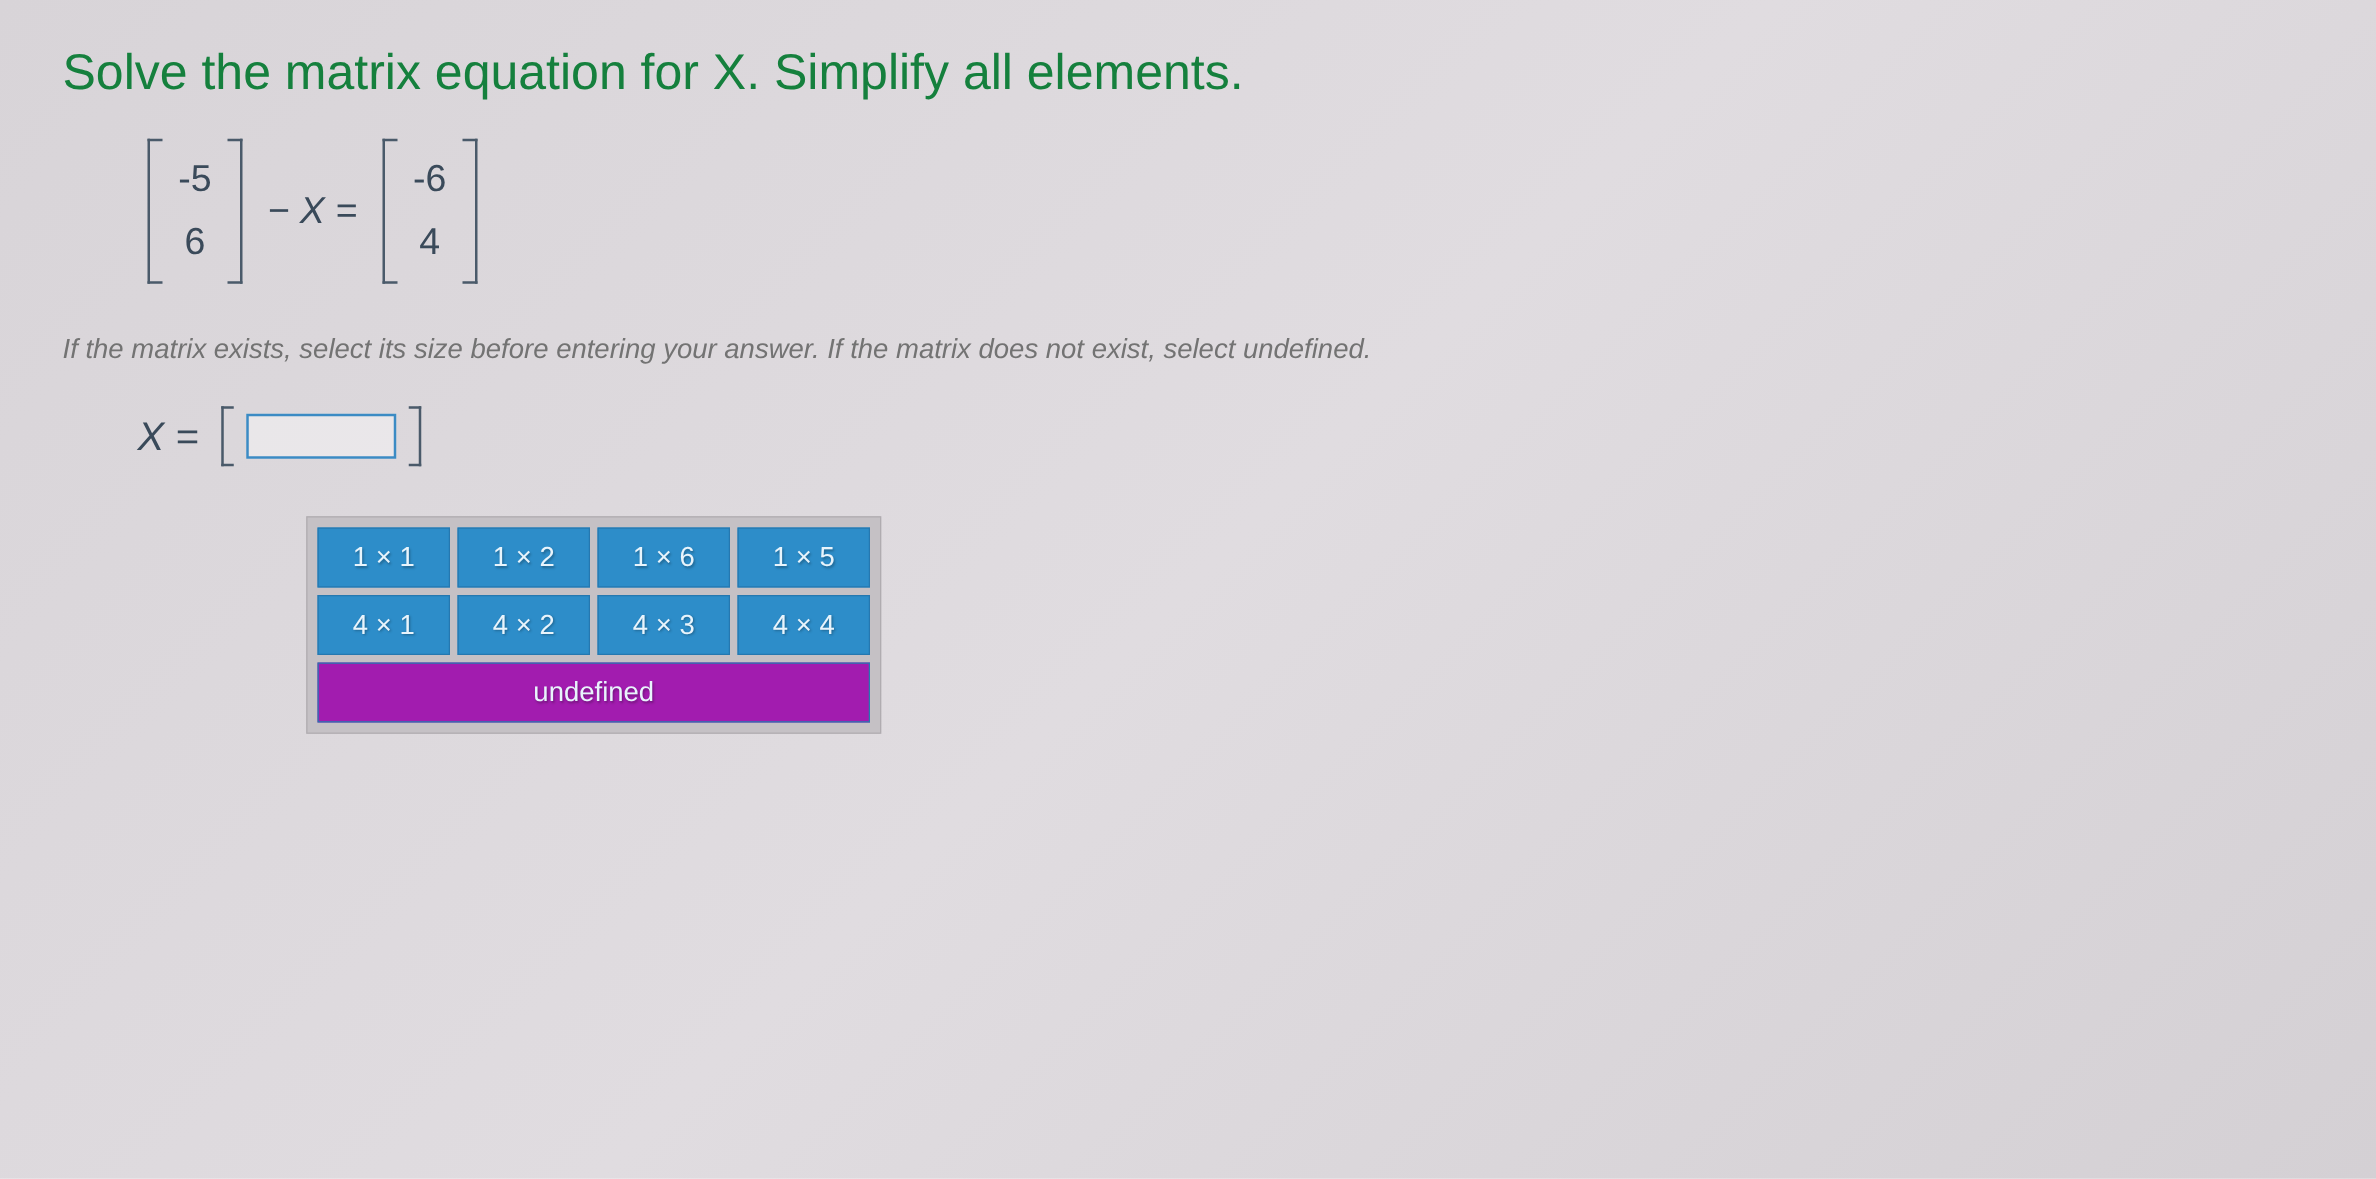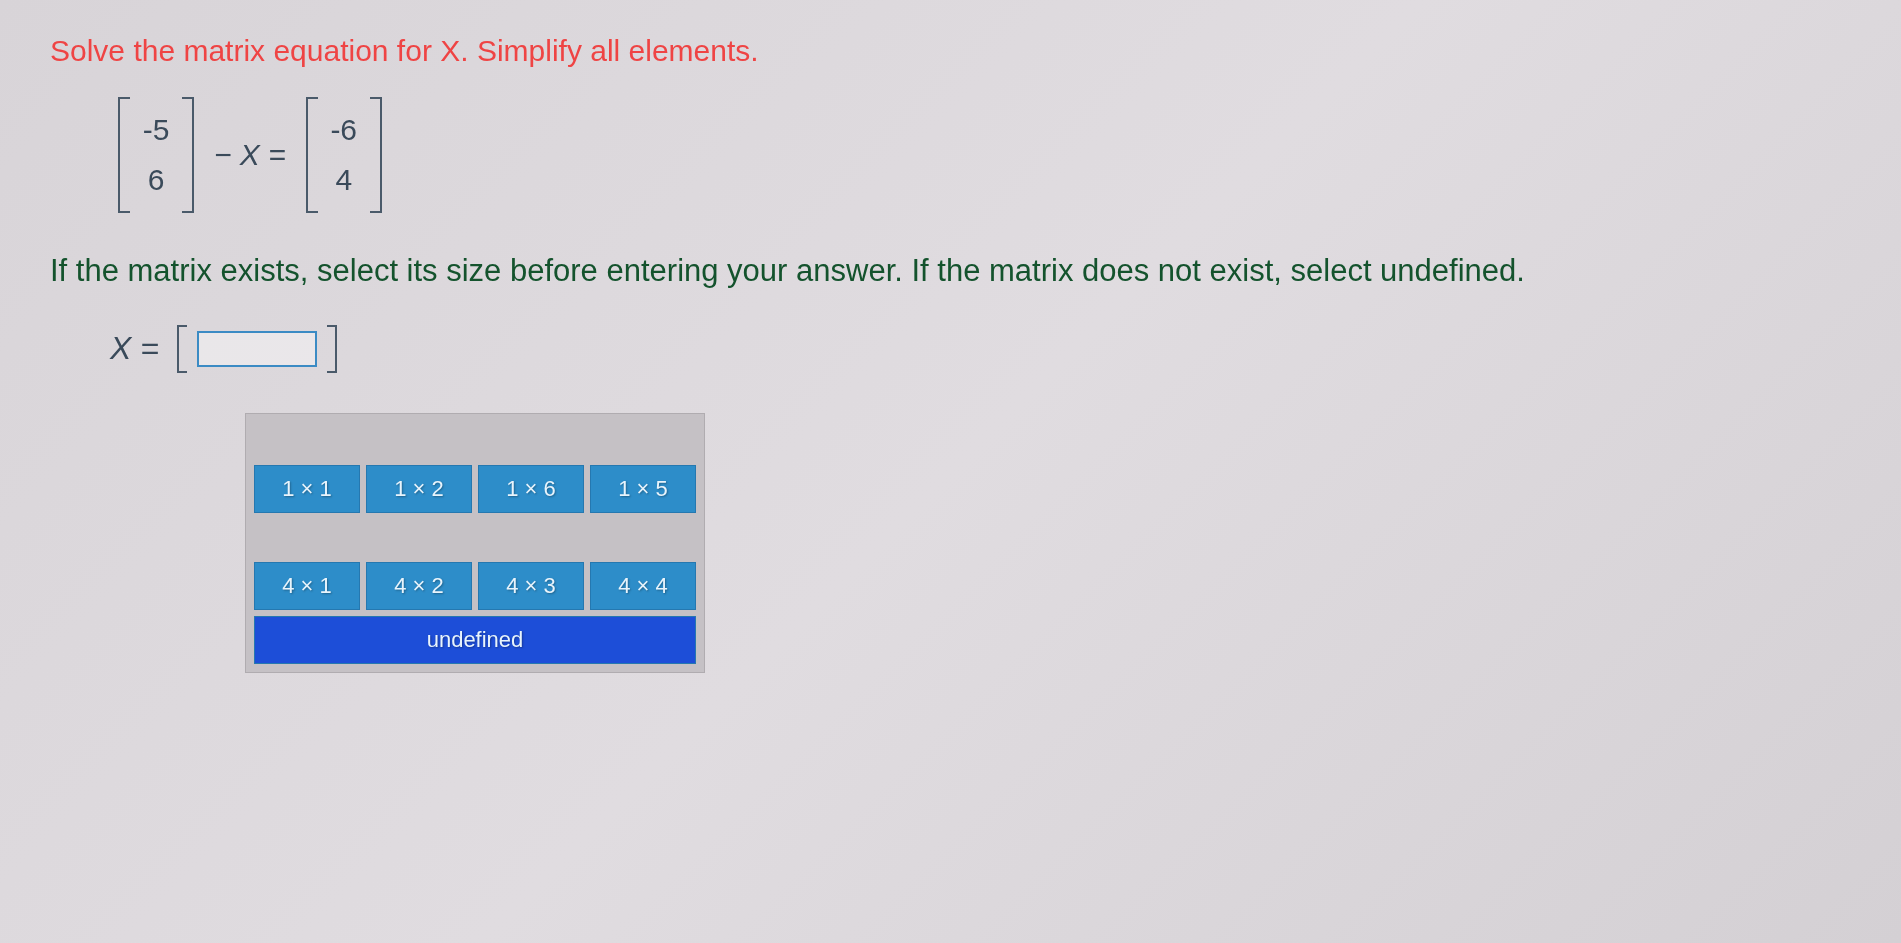--- a/index.html
+++ b/index.html
@@ -11,22 +11,22 @@
     body {
       font-family: 'Segoe UI', Tahoma, Geneva, Verdana, sans-serif;
       background: linear-gradient(135deg, #d8d4d8 0%, #e0dce0 50%, #d4d0d4 100%);
       min-height: 943px;
       padding: 30px 50px;
       color: #3a5568;
       font-size: 28px;
     }
     
     .question-text {
-      color: #ef4444;
-      font-size: 30px;
+      color: #15803d;
+      font-size: 40px;
       margin-bottom: 25px;
       line-height: 1.4;
     }
     
     .equation-row {
       display: flex;
       align-items: center;
       margin-left: 60px;
       margin-bottom: 35px;
       margin-top: 15px;
@@ -70,22 +70,23 @@
     }
     
     .equation-op {
       font-size: 30px;
       color: #3a4a5a;
       margin: 0 12px;
       font-style: italic;
     }
     
     .instruction-text {
-      color: #14532d;
-      font-size: 31px;
+      color: #737373;
+      font-size: 22px;
+      font-style: italic;
       line-height: 1.5;
       margin-bottom: 30px;
     }
     
     .answer-row {
       display: flex;
       align-items: center;
       margin-left: 60px;
       margin-bottom: 40px;
     }
@@ -157,25 +158,24 @@
       background: #2d8dc9;
       color: #e8f4fc;
       border: 1px solid #2578b0;
       padding: 10px 0;
       width: 106px;
       text-align: center;
       font-size: 22px;
       cursor: pointer;
       text-shadow: 1px 1px 2px rgba(0,0,0,0.3);
       font-family: inherit;
-      margin-top: 43px;
     }
     
     .undefined-btn {
-      background: #1d4ed8;
+      background: #a21caf;
       color: #e8f4fc;
       border: 1px solid #2578b0;
       padding: 10px 0;
       width: 442px;
       text-align: center;
       font-size: 22px;
       cursor: pointer;
       text-shadow: 1px 1px 2px rgba(0,0,0,0.3);
       font-family: inherit;
     }

